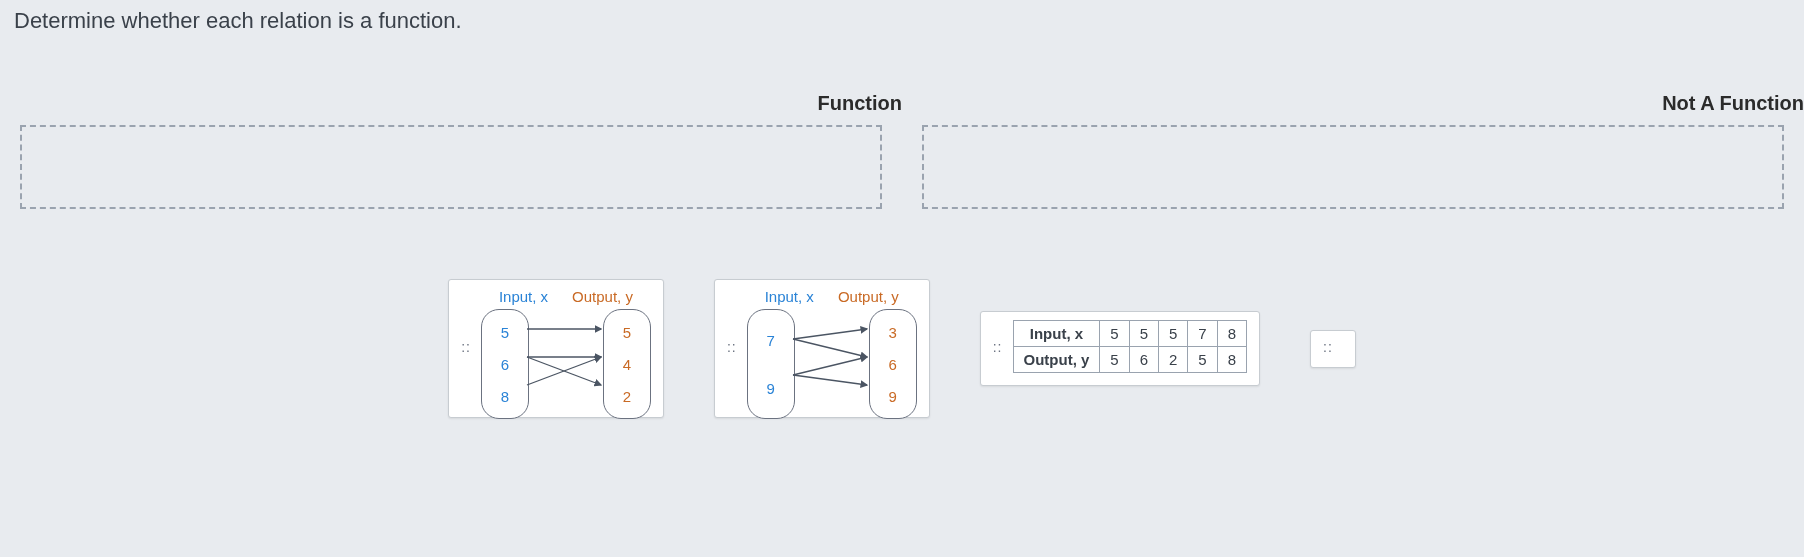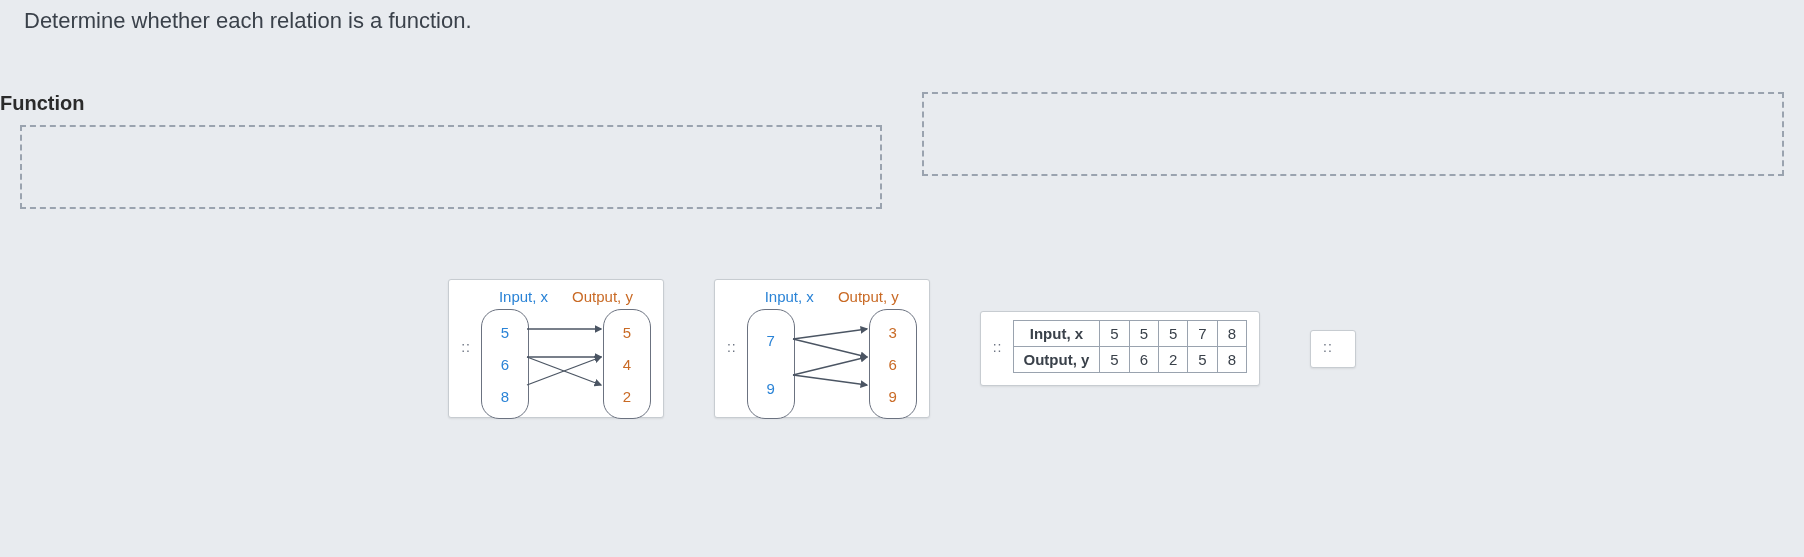--- a/index.html
+++ b/index.html
@@ -7,32 +7,32 @@
     padding: 0;
     font-family: Arial, sans-serif;
     background: #e8ebef;
     width: 1804px;
     height: 557px;
     overflow: hidden;
   }
   .question {
     font-size: 22px;
     color: #3a414a;
-    padding: 8px 24px;
+    padding: 8px 14px;
   }
   .zones {
     display: flex;
     margin-top: 50px;
   }
   .zone {
     flex: 1;
     position: relative;
   }
   .zone-title {
-    text-align: left;
+    text-align: right;
     font-weight: bold;
     font-size: 20px;
     color: #2b2b2b;
     margin-bottom: 10px;
   }
   .drop-area {
     border: 2px dashed #9aa3af;
     height: 80px;
     margin: 0 20px;
   }
@@ -131,20 +131,21 @@
 <body>
 
 <div class="question">Determine whether each relation is a function.</div>
 
 <div class="zones">
   <div class="zone">
     <div class="zone-title">Function</div>
     <div class="drop-area"></div>
   </div>
   <div class="zone">
+    <div class="zone-title">Not A Function</div>
     <div class="drop-area"></div>
   </div>
 </div>
 
 <div class="cards-row">
 
   <div class="card">
     <span class="drag-handle">::</span>
     <div class="mapping">
       <div class="mapping-labels">

